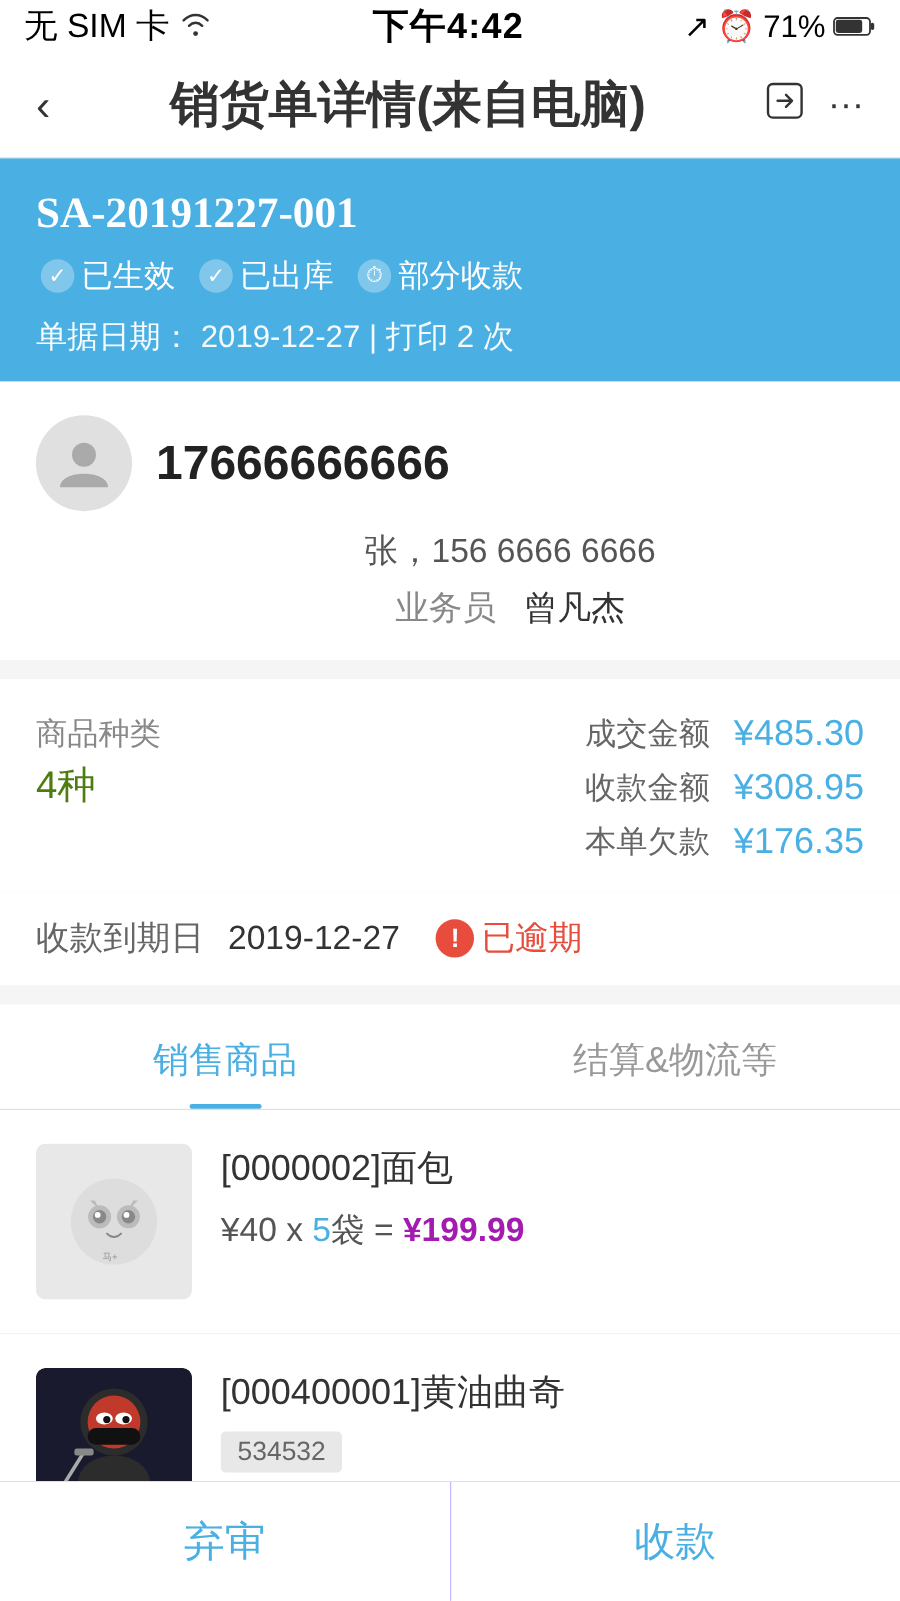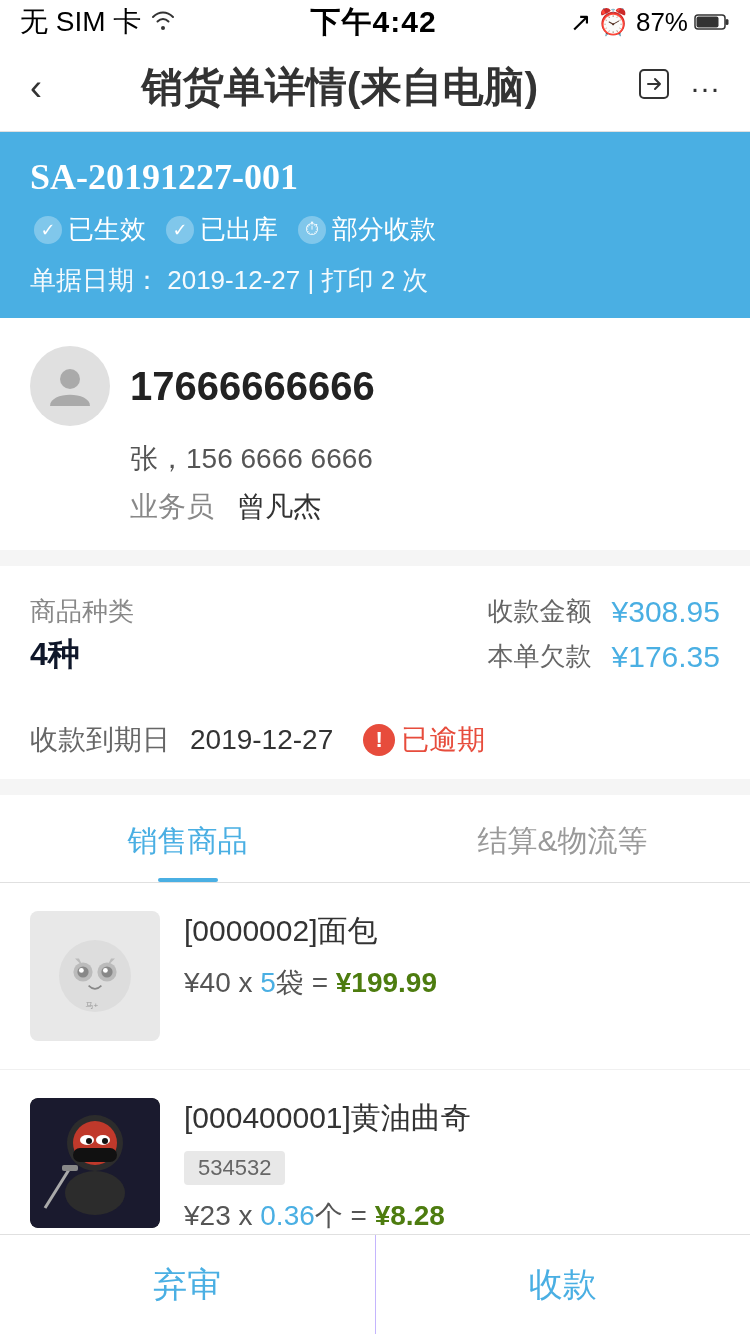--- a/index.html
+++ b/index.html
@@ -146,20 +146,21 @@
     .customer-name {
       font-size: 40px;
       font-weight: 600;
       color: #222;
     }
     .customer-info {
       display: flex;
       flex-direction: column;
       gap: 10px;
       padding-left: 100px;
+      align-items: center;
     }
     .customer-contact {
       font-size: 28px;
       color: #555;
     }
     .customer-meta {
       display: flex;
       gap: 60px;
       font-size: 28px;
       color: #555;
@@ -189,22 +190,22 @@
       display: flex;
       flex-direction: column;
       gap: 4px;
     }
     .stats-label {
       font-size: 26px;
       color: #888;
     }
     .stats-value {
       font-size: 32px;
-      color: #0f172a;
-      font-weight: 700;
+      color: #4d7c0f;
+      font-weight: 400;
     }
     .stats-right {
       display: flex;
       flex-direction: column;
       gap: 10px;
       align-items: flex-start;
     }
     .stat-row {
       display: flex;
       gap: 20px;
@@ -342,21 +343,21 @@
       color: #666;
       font-size: 22px;
       padding: 4px 14px;
       border-radius: 4px;
     }
     .product-price-row {
       font-size: 28px;
       color: #555;
     }
     .price-highlight {
-      color: #4d7c0f;
+      color: #a21caf;
       font-weight: 600;
     }
     .qty-highlight {
       color: #4AAFE3;
     }
 
     
     .bottom-bar {
       position: fixed;
       bottom: 0;
@@ -400,21 +401,21 @@
         <path d="M14 17a2 2 0 100 4 2 2 0 000-4z" fill="#333"></path>
         <path d="M8.5 12.5C10.1 10.9 11.9 10 14 10s3.9.9 5.5 2.5" stroke="#333" stroke-width="2" fill="none" stroke-linecap="round"></path>
         <path d="M4 8C6.8 5.2 10.2 3.5 14 3.5s7.2 1.7 10 4.5" stroke="#333" stroke-width="2" fill="none" stroke-linecap="round"></path>
       </svg>
     </span>
   </div>
   <div class="status-center">下午4:42</div>
   <div class="status-right">
     <span>↗</span>
     <span>⏰</span>
-    <span>87%</span>
+    <span>71%</span>
     <span>
       <svg width="36" height="18" viewBox="0 0 36 18" fill="none">
         <rect x="1" y="2" width="30" height="14" rx="3" stroke="#333" stroke-width="1.5"></rect>
         <rect x="2.5" y="3.5" width="22" height="11" rx="2" fill="#333"></rect>
         <rect x="31.5" y="6" width="3" height="6" rx="1.5" fill="#333"></rect>
       </svg>
     </span>
   </div>
 </div>
 
@@ -478,20 +479,24 @@
 </div>
 
 <div class="divider"></div>
 
 <div class="stats-section">
   <div class="stats-left">
     <div class="stats-label">商品种类</div>
     <div class="stats-value">4种</div>
   </div>
   <div class="stats-right">
+    <div class="stat-row">
+      <span class="stat-row-label">成交金额</span>
+      <span class="stat-row-value">¥485.30</span>
+    </div>
     <div class="stat-row">
       <span class="stat-row-label">收款金额</span>
       <span class="stat-row-value">¥308.95</span>
     </div>
     <div class="stat-row">
       <span class="stat-row-label">本单欠款</span>
       <span class="stat-row-value">¥176.35</span>
     </div>
   </div>
 </div>

